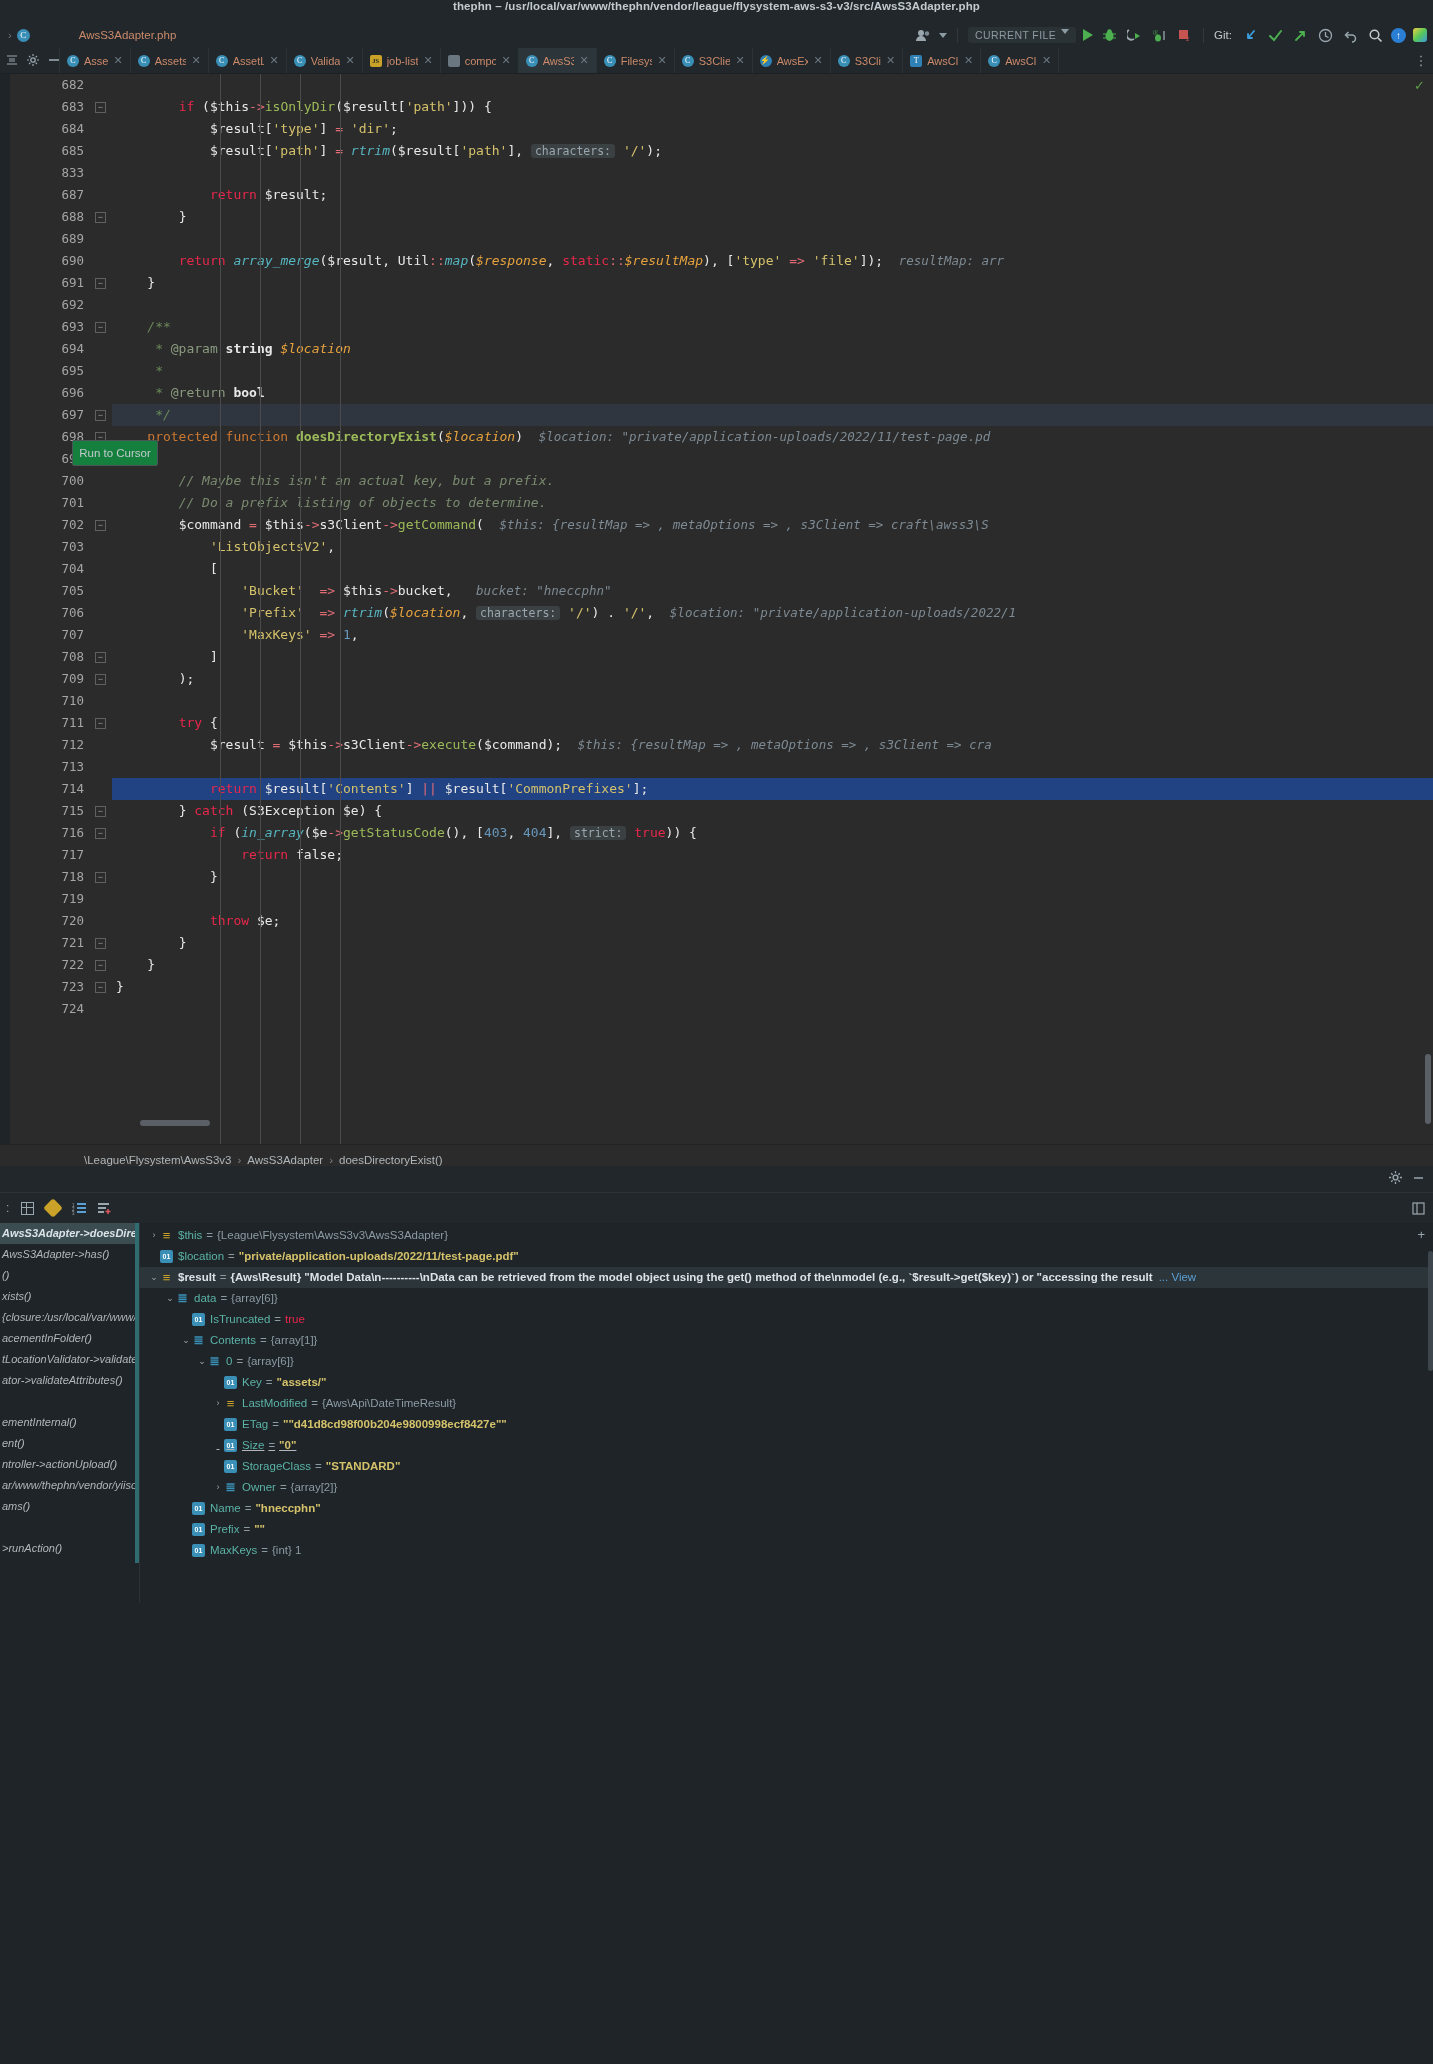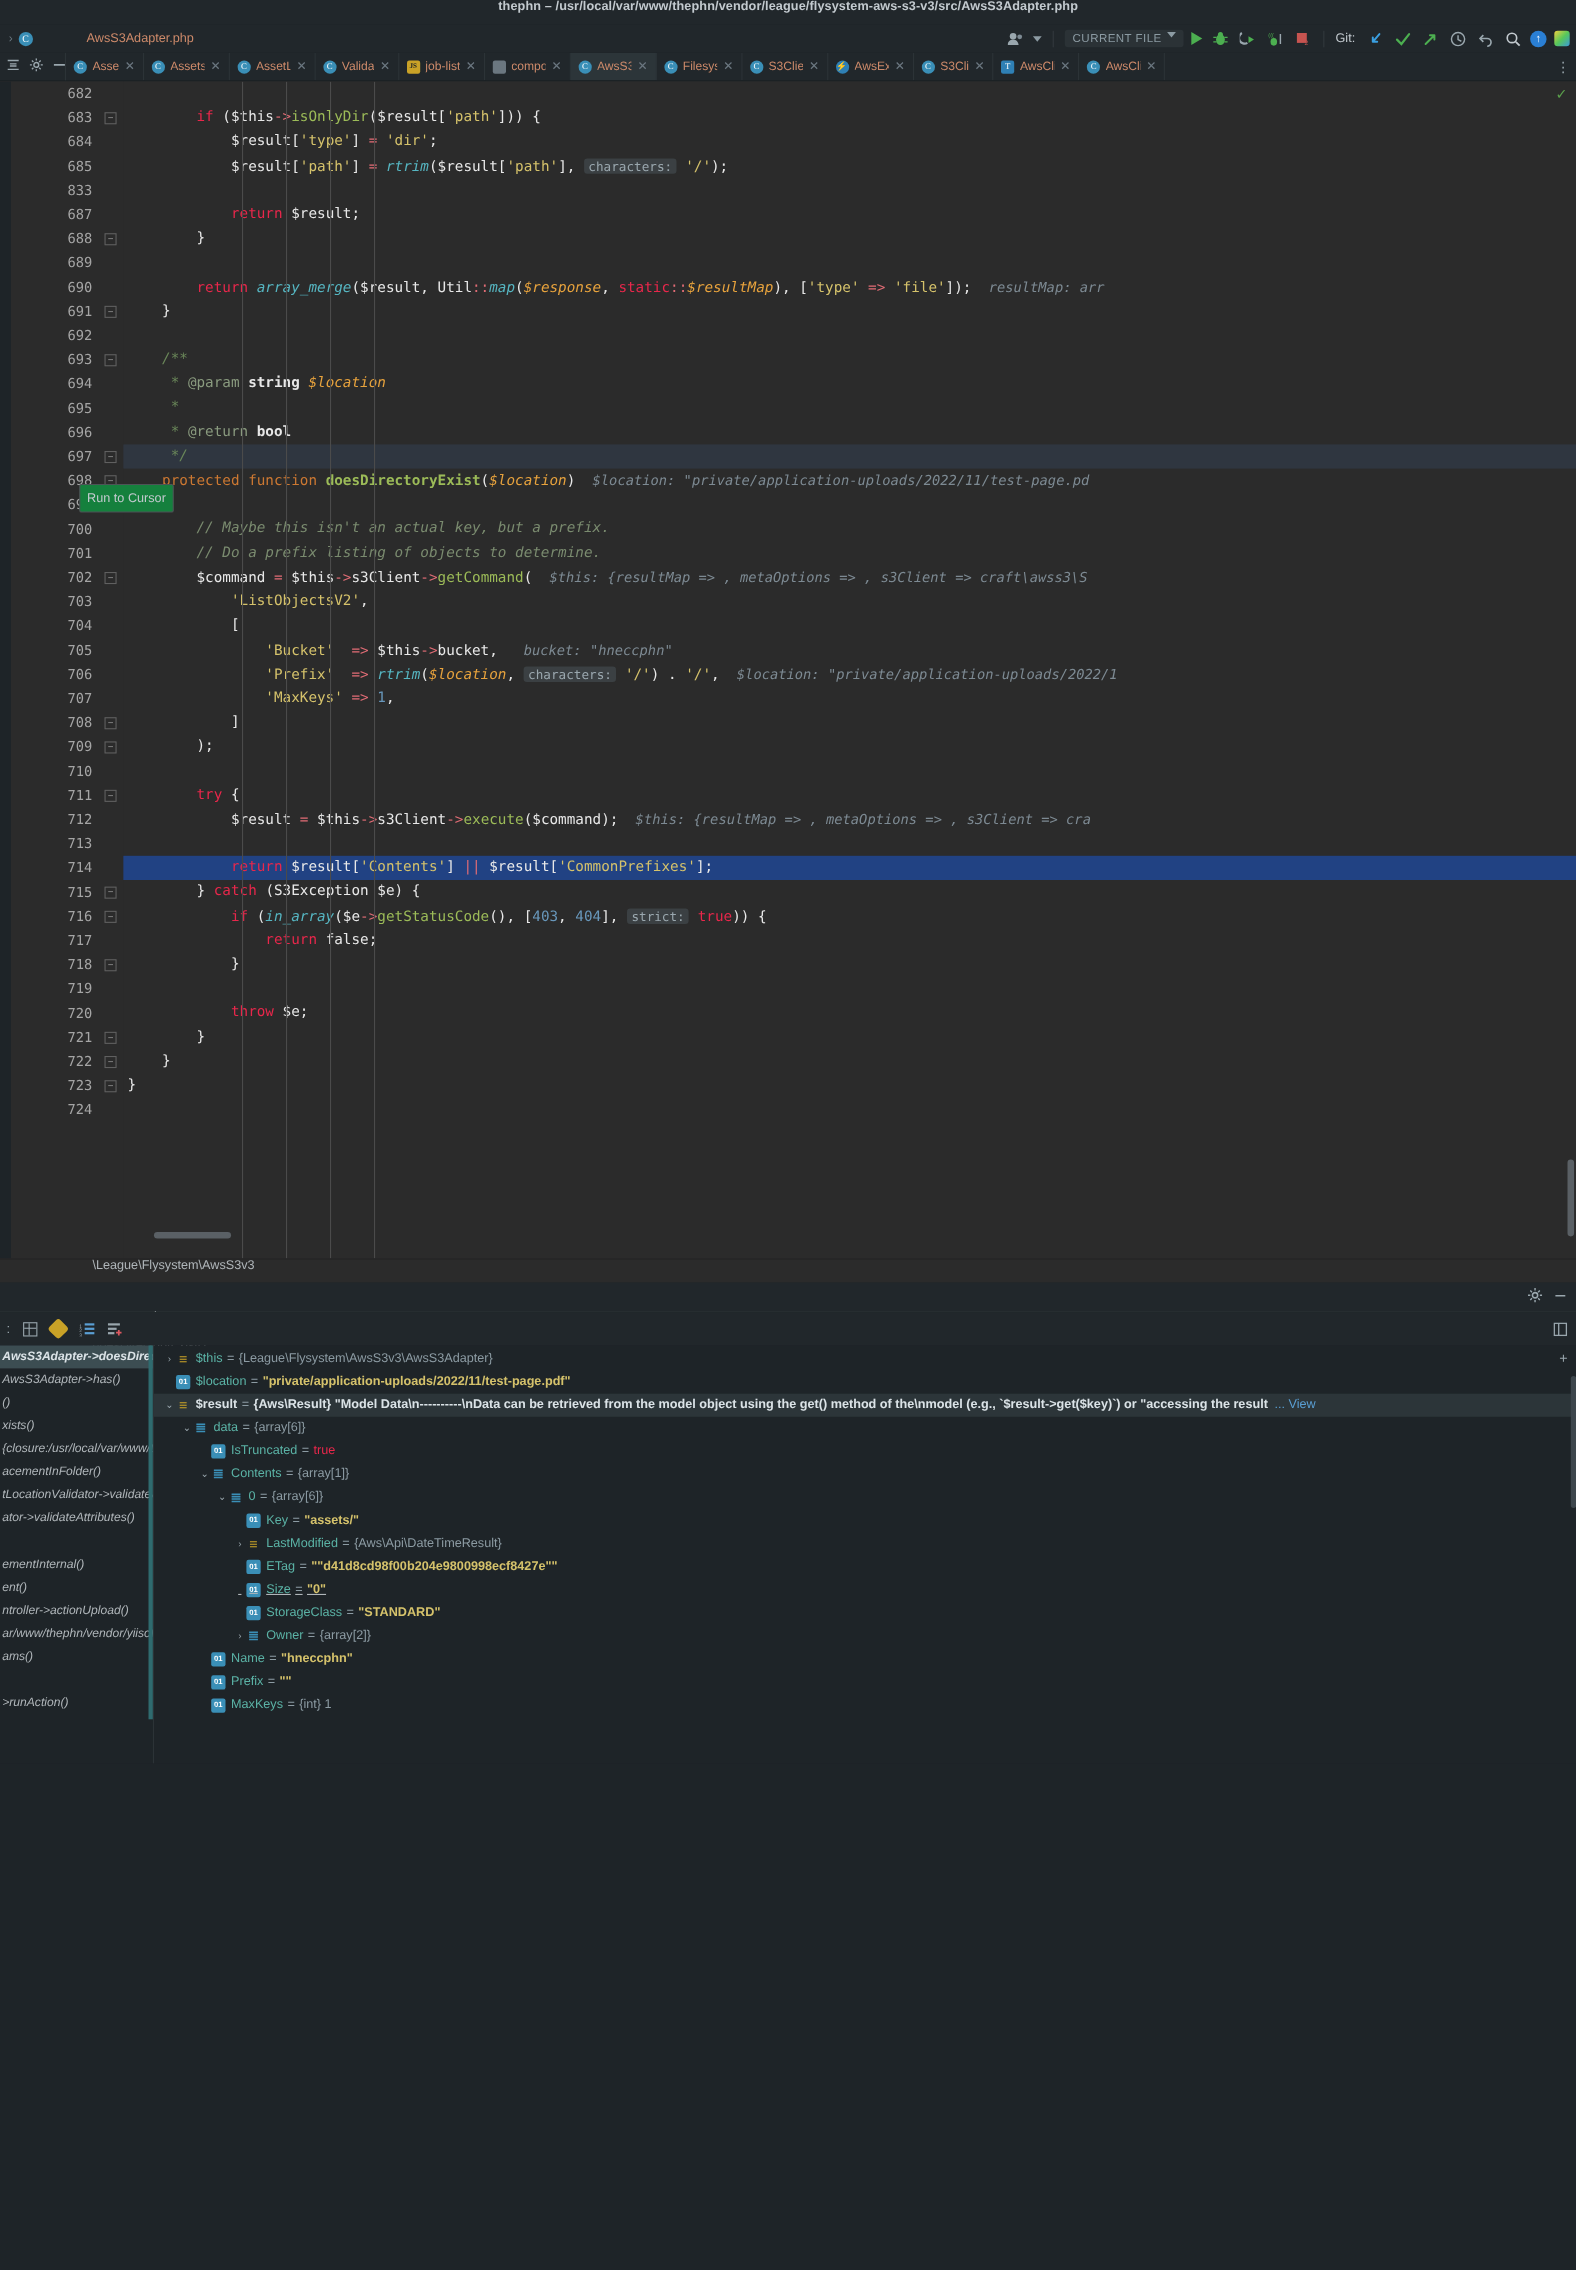--- a/index.html
+++ b/index.html
@@ -167,24 +167,23 @@
   .check-ok { position: absolute; right: 8px; top: 4px; color: #5a9e4b; font-size: 13px; }
   .vscroll {
     position:absolute; right:2px; width:6px; border-radius:3px; background:#5a6065;
   }
   .hscroll {
     position:absolute; height:6px; border-radius:3px; background:#5a6065;
   }
 
   
   .crumbbar {
-    height: 22px; background: #2b2b2b; display: flex; align-items: flex-start;
+    height: 22px; background: #2b2b2b; display: flex; align-items: flex-end;
     padding-left: 84px; font-size: 11.5px; color: #b0b6ba; gap: 6px;
     border-top: 1px solid #232323;
-    flex-direction: column;
   }
   .crumbbar .sepc { color: #7d868c; }
 
   
   .dbgtop {
     height: 26px; background: #21272b; position: relative;
     display:flex; align-items:center; justify-content:flex-end; gap:10px;
     padding-right: 8px; color:#9aa7ae; font-size:12px;
   }
   .dbgtools {

